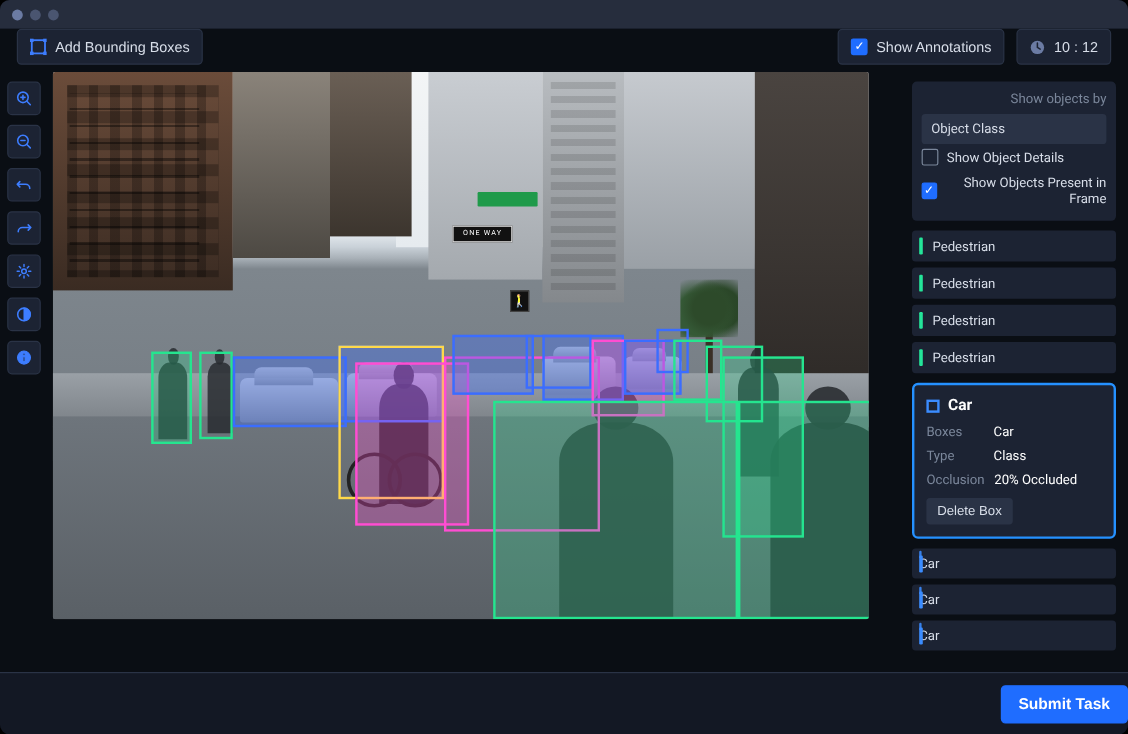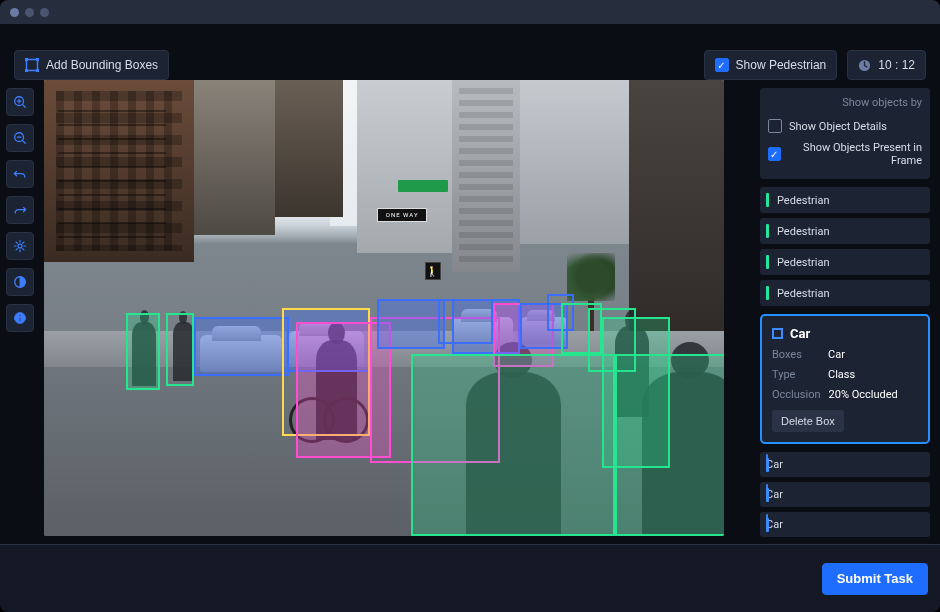--- a/index.html
+++ b/index.html
@@ -54,23 +54,23 @@
     padding:0 10px;
     gap:6px;
   }
   .titlebar .dot{
     width:9px;height:9px;border-radius:50%;
     background:#4a5570;
   }
   .titlebar .dot.active{background:#6b7ba3;}
   
   .toolbar{
-    height:56px;
-    display:flex;
-    align-items:flex-end;
+    height:36px;
+    display:flex;
+    align-items:flex-start;
     padding:0 14px;
     gap:10px;
     background:var(--bg-deep);
   }
   .btn{
     background:var(--panel);
     border:1px solid var(--border);
     color:var(--text);
     font-size:12px;
     height:30px;
@@ -277,26 +277,26 @@
     background:var(--panel-soft);
     border:none;
     color:var(--text);
     padding:5px 9px;
     border-radius:3px;
     font-size:11px;
     cursor:pointer;
   }
   
   .footer{
-    height:68px;
+    height:52px;
     background:var(--bg-window);
     display:flex;
     align-items:center;
     justify-content:flex-end;
-    padding:0 12px;
+    padding:0 0;
     border-top:1px solid var(--border);
   }
   .footer .btn.primary{height:32px;padding:0 14px;font-size:13px;}
 </style>
 </head>
 <body>
 
 <div class="window">
 
   <div class="titlebar">
@@ -314,21 +314,21 @@
             <rect x="11" y="0" width="3" height="3" fill="#3d7dff"></rect>
             <rect x="0" y="11" width="3" height="3" fill="#3d7dff"></rect>
             <rect x="11" y="11" width="3" height="3" fill="#3d7dff"></rect>
           </svg>
       </span>
       <span>Add Bounding Boxes</span>
     </button>
     <div class="spacer"></div>
     <button class="btn">
       <span class="chk checked">✓</span>
-      <span>Show Pedestrian</span>
+      <span>Show Annotations</span>
     </button>
     <button class="btn">
       <span class="icon">
         <svg width="13" height="13" viewBox="0 0 14 14">
             <circle cx="7" cy="7" r="6" fill="#6b7ba3"></circle>
             <path d="M7 3v4l2.5 1.5" stroke="#1c2333" stroke-width="1.4" fill="none" stroke-linecap="round"></path>
           </svg>
       </span>
       <span>10 : 12</span>
     </button>
@@ -433,20 +433,23 @@
             <div class="bbox green" style="left: 54%; top: 60%; width: 30%; height: 40%;"></div>
             <div class="bbox green" style="left: 84%; top: 60%; width: 22%; height: 40%;"></div>
           </div>
       </div>
     </div>
 
     <div class="side">
 
       <div class="section">
         <div class="sec-label">Show objects by</div>
+        <div class="dropdown">
+          <span>Object Class</span>
+        </div>
         <div class="opt-row">
           <span class="chk unchecked"></span>
           <span>Show Object Details</span>
         </div>
         <div class="opt-row">
           <span class="chk checked">✓</span>
           <span>Show Objects Present in Frame</span>
         </div>
       </div>
 

